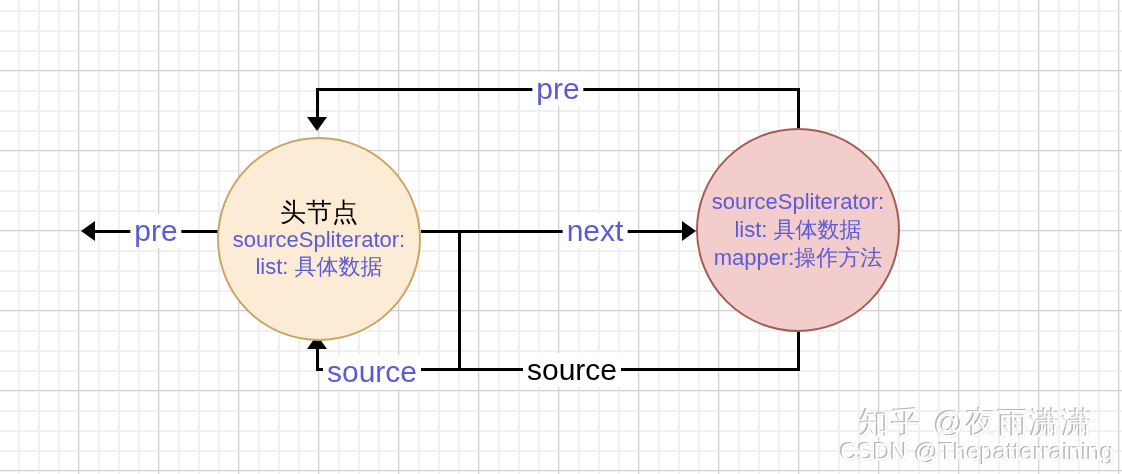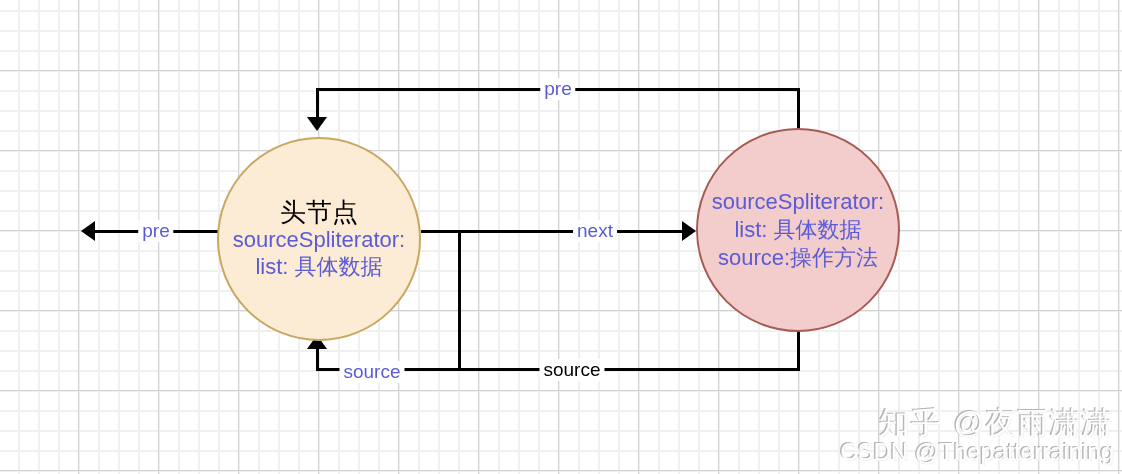--- a/index.html
+++ b/index.html
@@ -72,38 +72,38 @@
   .bottom-vr   { left: 797px; top: 330px; width: 3px;  height: 41px; }
   .bottom-vl   { left: 316px; top: 349px; width: 3px;  height: 22px; }
   .ah-up       { left: 307px; top: 335px;
                  border-left: 10px solid transparent; border-right: 10px solid transparent;
                  border-bottom: 14px solid var(--edge, #000); }
 
   
   .edge-label {
     position: absolute;
     transform: translate(-50%, -50%);
-    font-size: 19px;
+    font-size: 30px;
     background: #fff;
     padding: 0 4px;
     white-space: nowrap;
   }
   .lbl-blue  { color: var(--attr-text, #5b5bd6); }
   .lbl-black { color: #000; }
   .lbl-pre-top    { left: 558px; top: 89px; }
   .lbl-pre-left   { left: 156px; top: 231px; }
   .lbl-next       { left: 595px; top: 231px; }
   .lbl-src-inner  { left: 372px; top: 372px; }
   .lbl-src-outer  { left: 572px; top: 370px; }
 
   
   .watermark {
     position: absolute;
     right: 8px; top: 406px;
-    text-align: right;
+    text-align: center;
     color: #ffffff;
     text-shadow: -1.5px -1.5px 0 #b5b5b5, 1px 1px 0 #f3f3f3;
     line-height: 1.1;
   }
   .wm-line1 { font-size: 30px; letter-spacing: 2px; }
   .wm-line2 { font-size: 24px; }
 </style>
 </head>
 <body>
 
@@ -133,21 +133,21 @@
 
   <div class="node node-head">
     <span class="node-title">头节点</span>
     <span class="node-attr">sourceSpliterator:</span>
     <span class="node-attr">list: 具体数据</span>
   </div>
 
   <div class="node node-map">
     <span class="node-attr">sourceSpliterator:</span>
     <span class="node-attr">list: 具体数据</span>
-    <span class="node-attr">source:操作方法</span>
+    <span class="node-attr">mapper:操作方法</span>
   </div>
 
   <div class="watermark">
     <div class="wm-line1">知乎 @夜雨潇潇</div>
     <div class="wm-line2">CSDN @Thepatterraining</div>
   </div>
 
 </div>
 
 </body></html>

